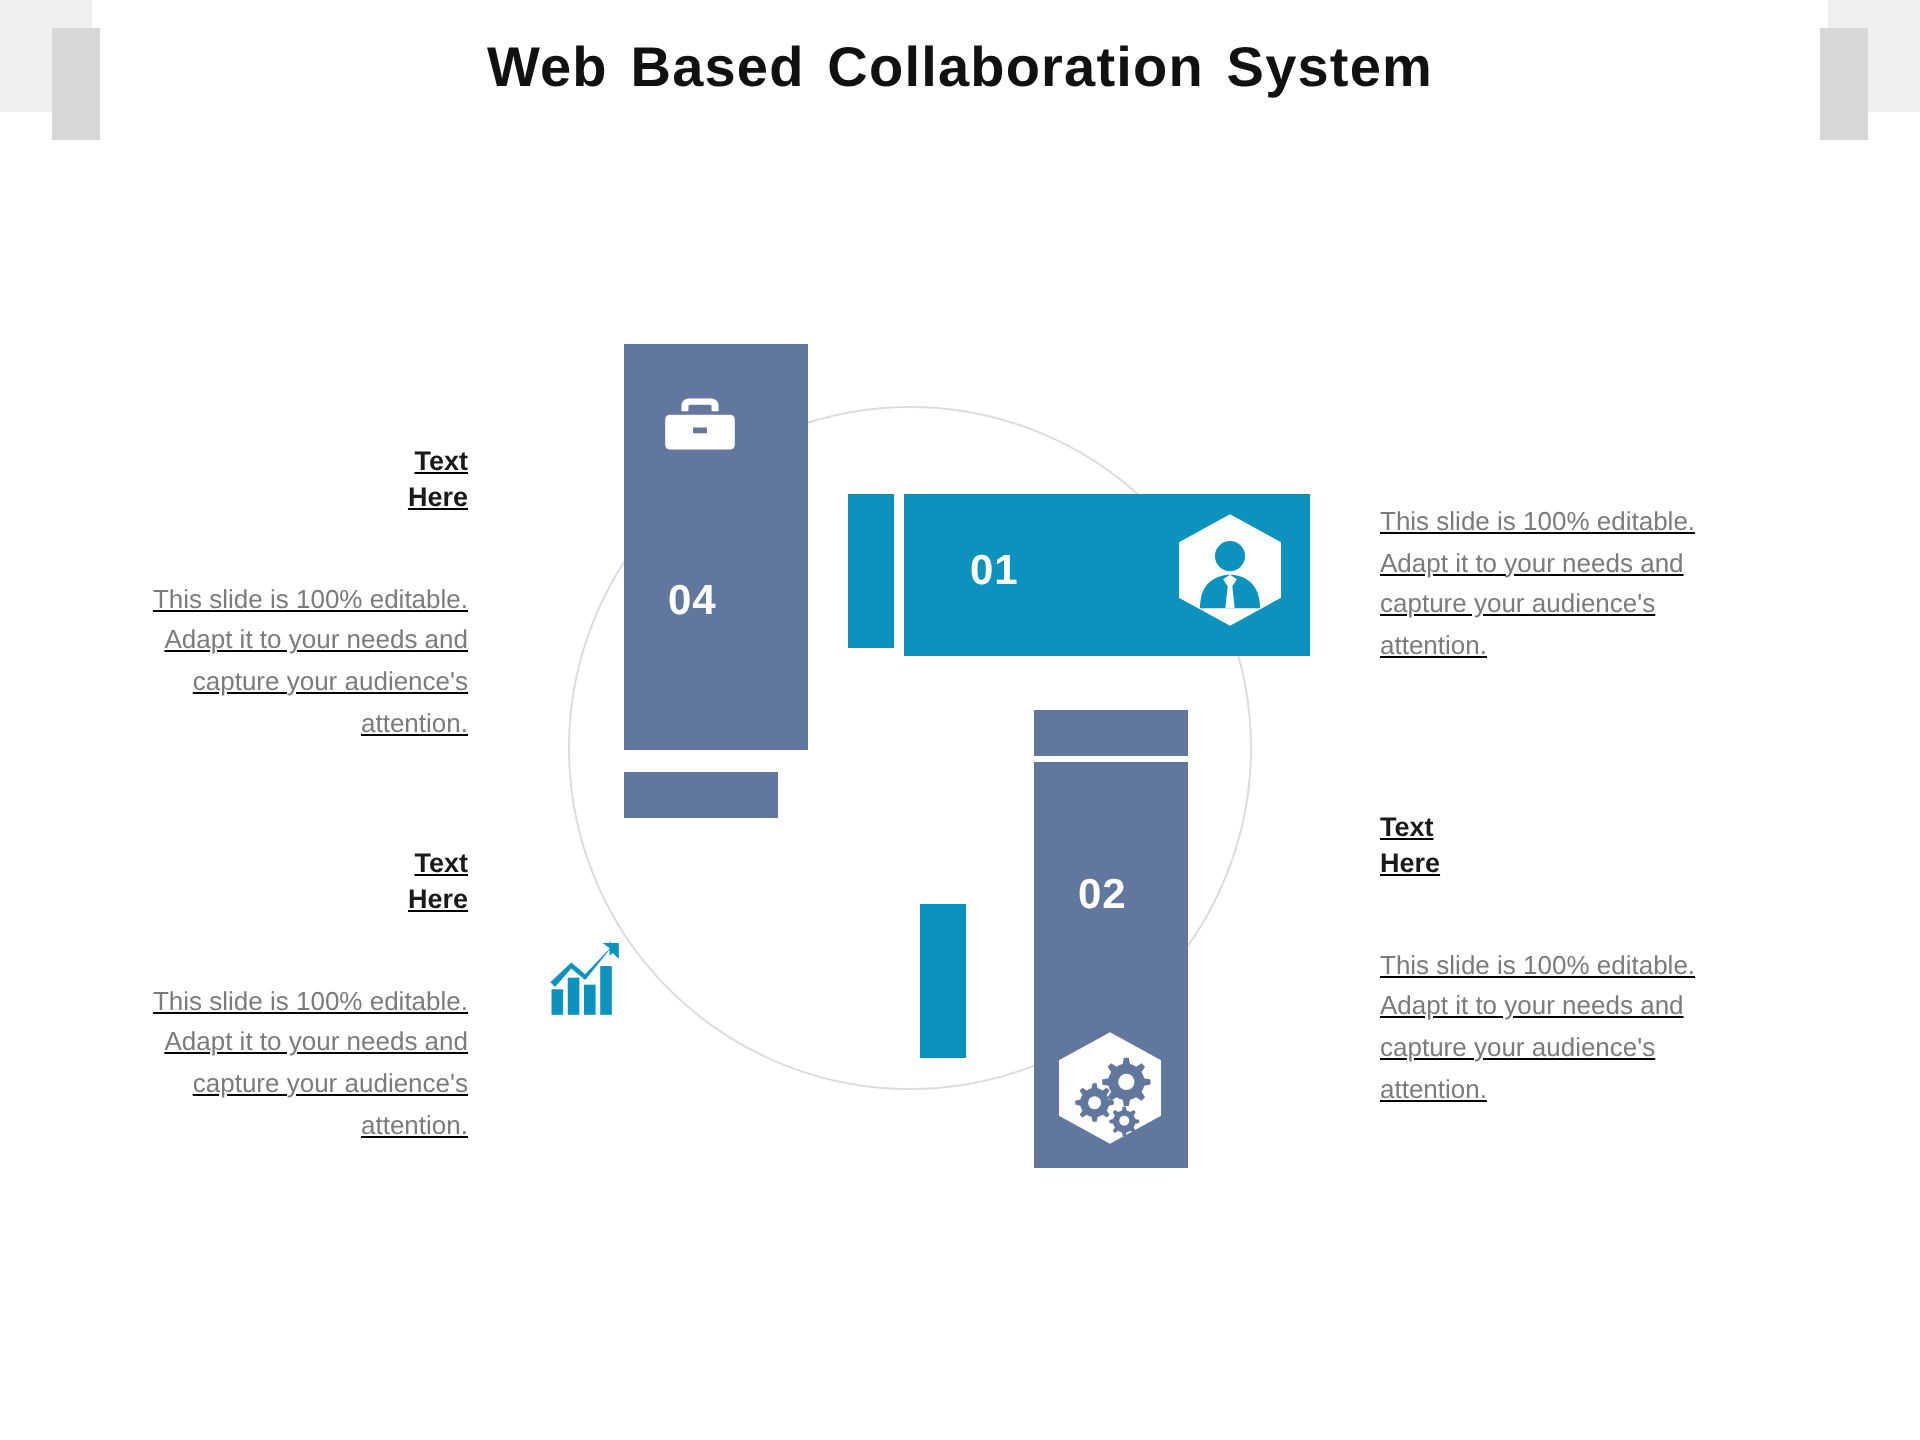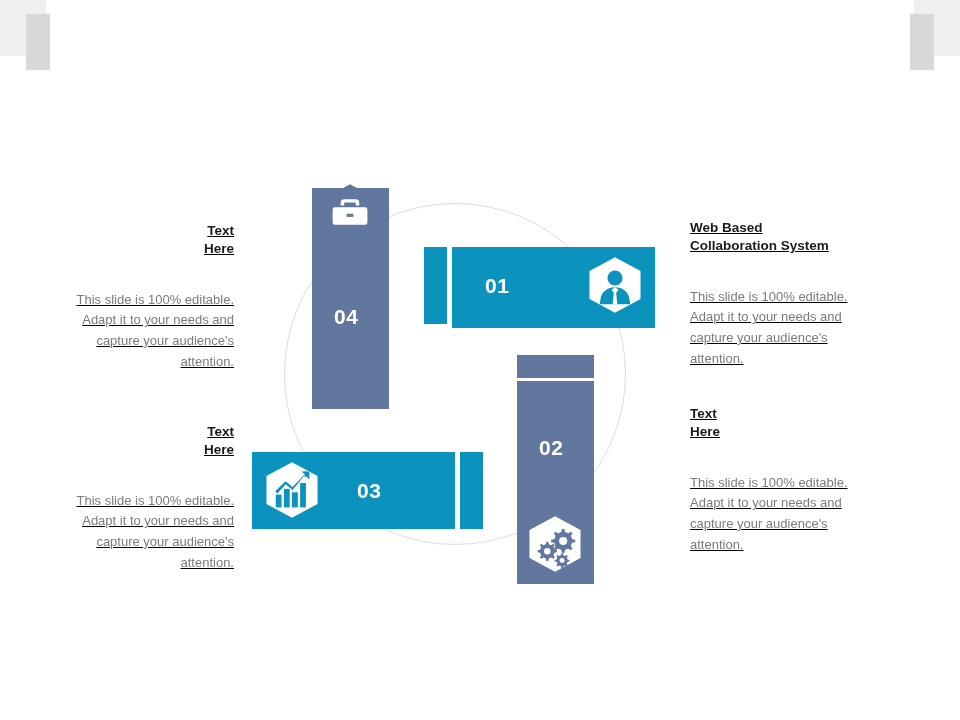--- a/index.html
+++ b/index.html
@@ -83,21 +83,21 @@
     letter-spacing: 0.5px;
   }
 
   
   #bar-01 { left: 452px; top: 247px; width: 203px; height: 81px; }
   #bar-03 { left: 252px; top: 452px; width: 203px; height: 77px; }
   #num-01 { left: 33px;  top: 27px; }
   #num-03 { left: 105px; top: 27px; }
 
   
-  #bar-04 { left: 312px; top: 188px; width: 77px; height: 203px; }
+  #bar-04 { left: 312px; top: 172px; width: 92px; height: 203px; }
   #bar-02 { left: 517px; top: 381px; width: 77px; height: 203px; }
   #num-04 { left: 22px; top: 117px; }
   #num-02 { left: 22px; top: 55px; text-align: right; }
 
   
   #acc-01 { left: 424px; top: 247px; width: 23px; height: 77px; }
   #acc-03 { left: 460px; top: 452px; width: 23px; height: 77px; }
   #acc-04 { left: 312px; top: 386px; width: 77px; height: 23px; }
   #acc-02 { left: 517px; top: 355px; width: 77px; height: 23px; }
 
@@ -144,39 +144,37 @@
 </head>
 <body>
 
 <div id="slide">
 
   <div class="hdr-plate left"></div>
   <div class="hdr-bar   left"></div>
   <div class="hdr-plate right"></div>
   <div class="hdr-bar   right"></div>
 
+  <div id="slide-title">Web Based Collaboration System</div>
 
   <div id="ring"></div>
 
   <div class="bar bar-teal" id="acc-01"></div>
   <div class="bar bar-teal" id="acc-03"></div>
   <div class="bar bar-slate" id="acc-04"></div>
   <div class="bar bar-slate" id="acc-02"></div>
 
   <div class="bar bar-teal" id="bar-01">
     <span class="bar-num" id="num-01">01</span>
   </div>
 
   <div class="bar bar-slate" id="bar-02">
     <span class="bar-num" id="num-02">02</span>
   </div>
 
-  <div class="bar bar-teal" id="bar-03">
-    <span class="bar-num" id="num-03">03</span>
-  </div>
 
   <div class="bar bar-slate" id="bar-04">
     <span class="bar-num" id="num-04">04</span>
   </div>
 
   <div class="hex" id="hex-01">
     <svg viewBox="0 0 100 100" aria-hidden="true">
       <polygon points="50,2 94,26 94,74 50,98 6,74 6,26" fill="#ffffff"></polygon>
       <g fill="#0b92bd">
         <circle cx="50" cy="38" r="13"></circle>
@@ -239,24 +237,20 @@
 
   <div class="tblock right-align" id="txt-03">
     <div class="t-head">
       <span>Text</span><br>
       <span>Here</span>
     </div>
     <div class="t-body">This slide is 100% editable. Adapt it to your needs and capture your audience's attention.</div>
   </div>
 
   <div class="tblock left-align" id="txt-01">
-    <div class="t-head">
-      <span>Web Based</span><br>
-      <span>Collaboration System</span>
-    </div>
     <div class="t-body">This slide is 100% editable. Adapt it to your needs and capture your audience's attention.</div>
   </div>
 
   <div class="tblock left-align" id="txt-02">
     <div class="t-head">
       <span>Text</span><br>
       <span>Here</span>
     </div>
     <div class="t-body">This slide is 100% editable. Adapt it to your needs and capture your audience's attention.</div>
   </div>

